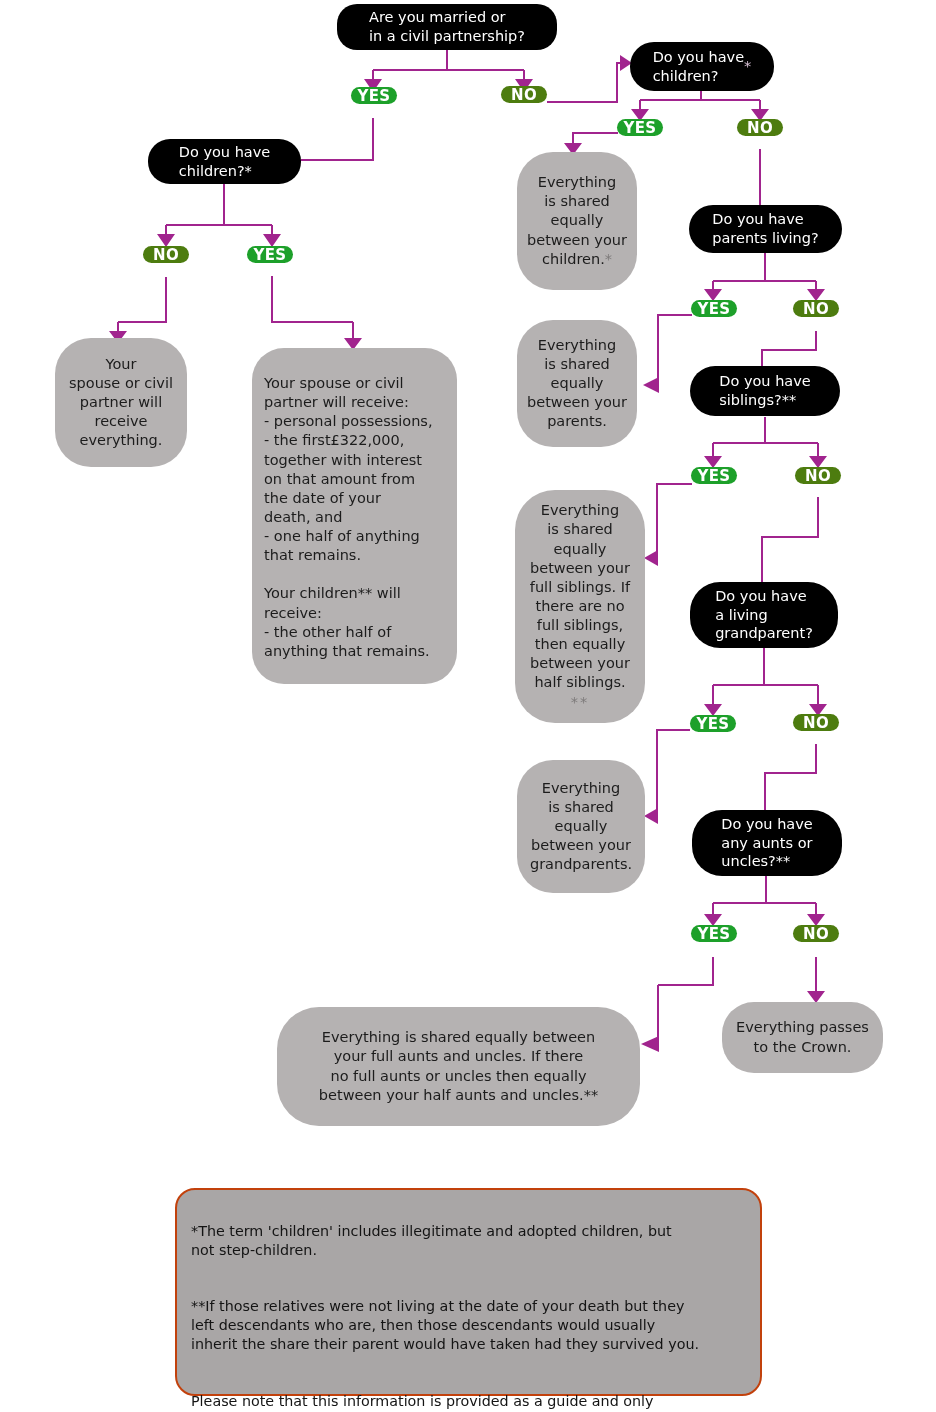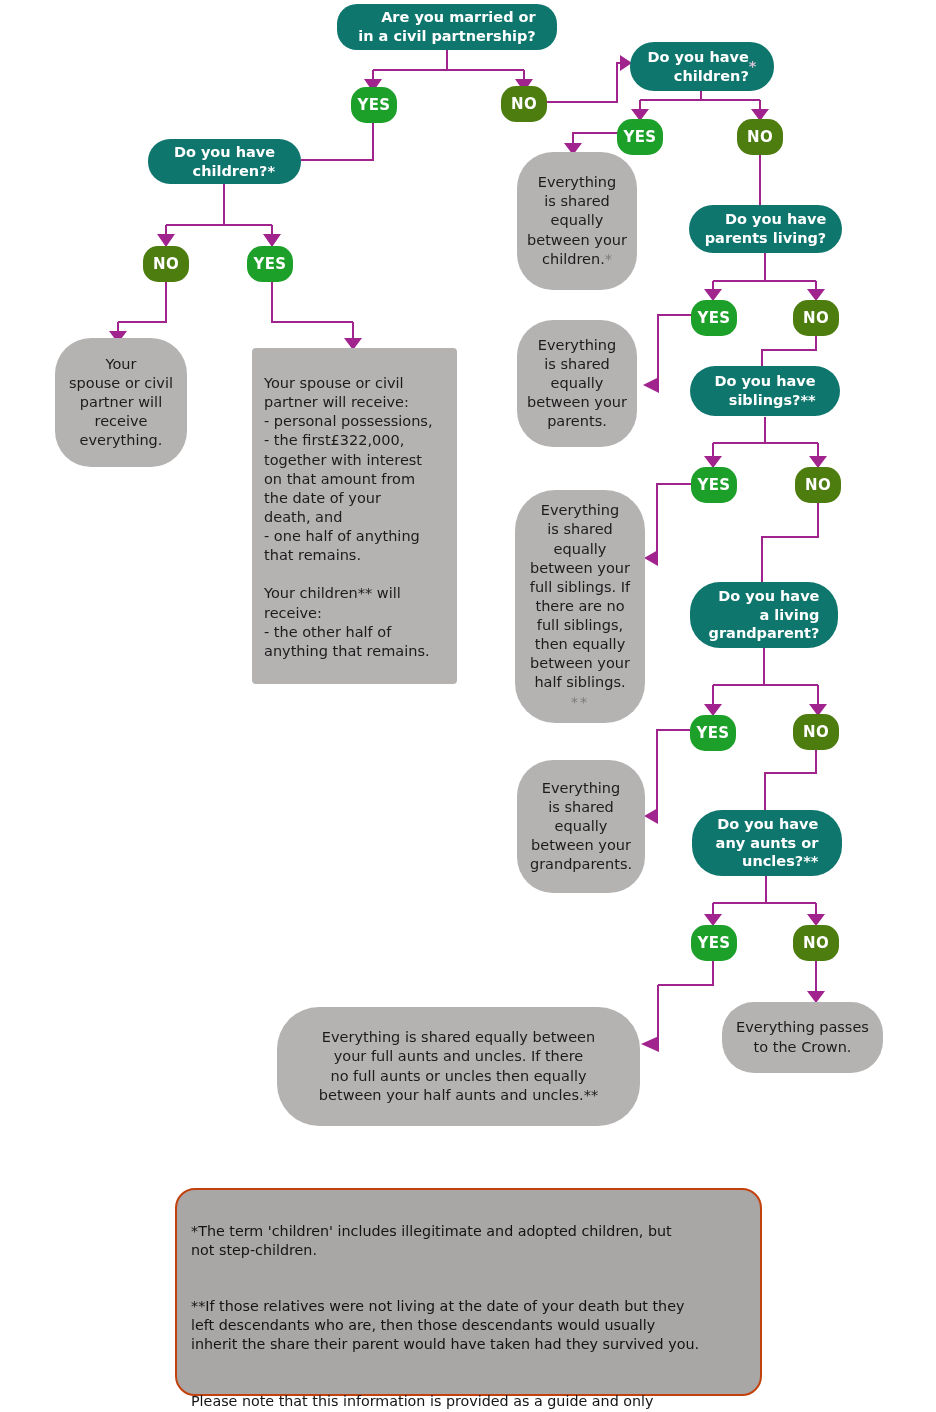--- a/index.html
+++ b/index.html
@@ -2,29 +2,29 @@
 <html><head>
 <meta charset="utf-8">
 <style>
   * { box-sizing: border-box; margin: 0; padding: 0; }
   html,body { background:#ffffff; }
   body { font-family:"DejaVu Sans","Liberation Sans",sans-serif; }
   .canvas { position:relative; width:936px; height:1412px; background:#ffffff; overflow:hidden; }
   .wires { position:absolute; left:0; top:0; z-index:0; }
 
   .q {
-    position:absolute; z-index:2; background:#0f766e; color:#ffffff;
-    font-weight:bold; font-size:14.5px; line-height:1.3;
+    position:absolute; z-index:2; background:#000000; color:#ffffff;
+    font-weight:normal; font-size:14.5px; line-height:1.3;
     display:flex; align-items:center; justify-content:center;
-    text-align:right; white-space:pre-line;
+    text-align:left; white-space:pre-line;
   }
   .q .ast { color:#d9c3d6; }
 
   .badge {
-    position:absolute; z-index:2; width:46px; height:36px; border-radius:15px;
+    position:absolute; z-index:2; width:46px; height:17px; border-radius:15px;
     color:#ffffff; font-weight:800; font-size:15px; letter-spacing:.4px;
     display:flex; align-items:center; justify-content:center;
   }
   .badge.yes { background:#1da02a; }
   .badge.no  { background:#4d7c0f; }
 
   .res {
     position:absolute; z-index:1; background:#b5b2b2; color:#1c1c1c;
     font-size:14.5px; line-height:1.32;
     display:flex; align-items:center; justify-content:center;
@@ -147,21 +147,21 @@
   <div class="badge no" style="left:793px; top:925px;">NO</div>
 
   <div class="res" style="left:55px; top:338px; width:132px; height:129px; border-radius:36px;justify-content:center;">
     <div class="inner">Your
 spouse or civil
 partner will
 receive
 everything.</div>
   </div>
 
-  <div class="res split" style="left:252px; top:348px; width:205px; height:336px; border-radius:4px;">Your spouse or civil
+  <div class="res split" style="left:252px; top:348px; width:205px; height:336px; border-radius:32px;">Your spouse or civil
 partner will receive:
 - personal possessions,
 - the first£322,000,
 together with interest
 on that amount from
 the date of your
 death, and
 - one half of anything
 that remains.
 

